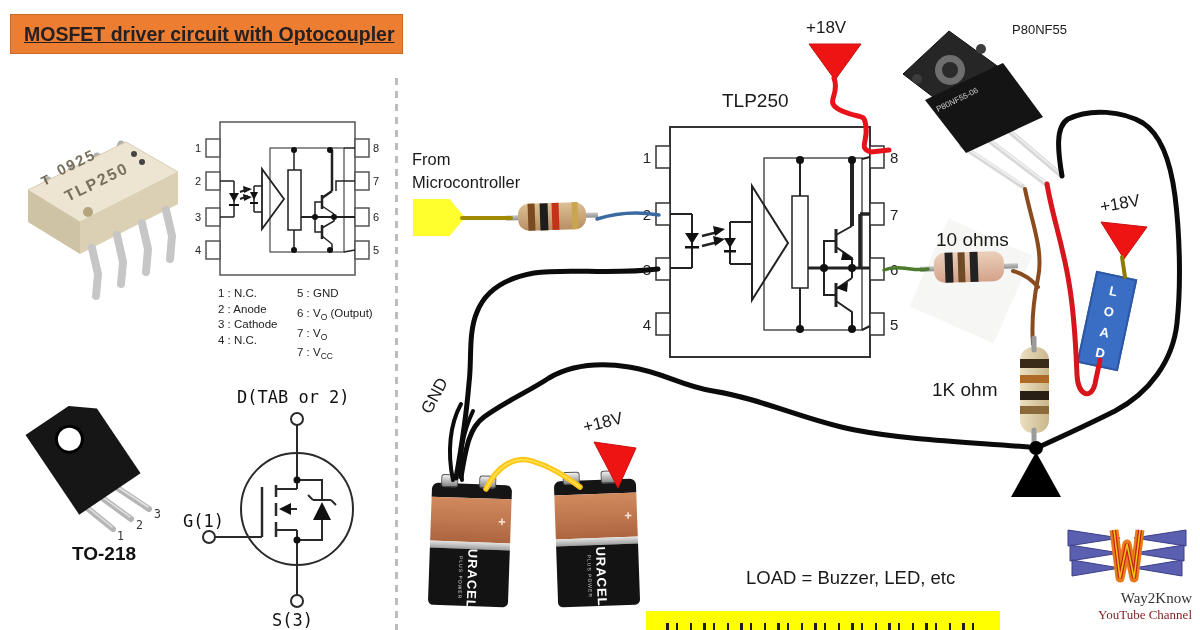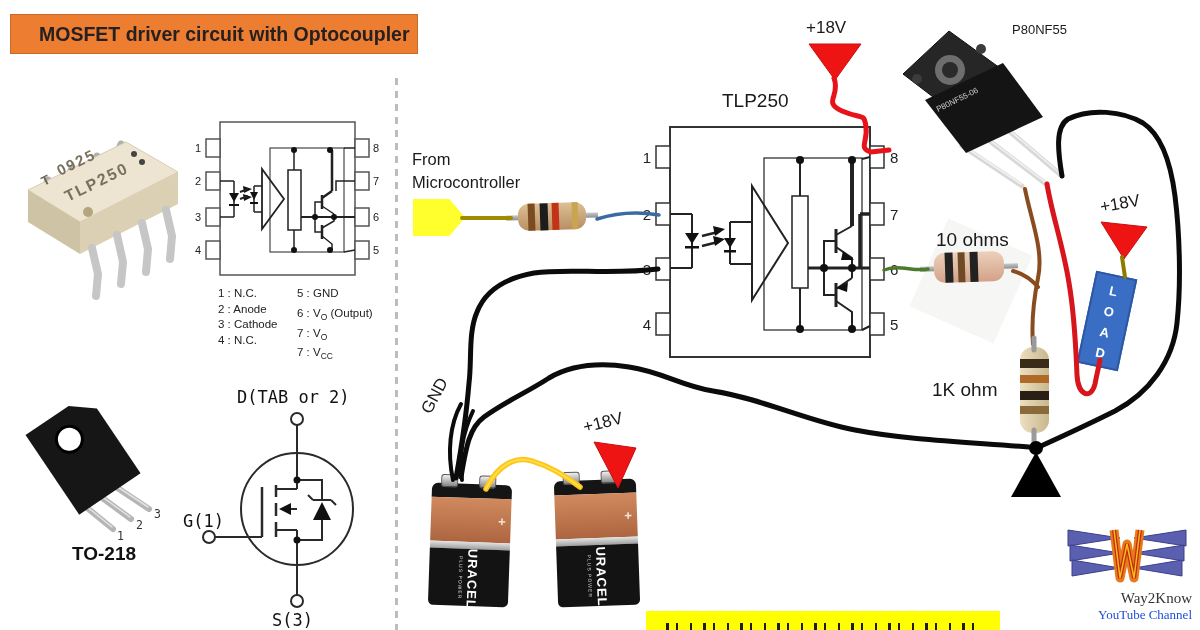--- a/index.html
+++ b/index.html
@@ -4,21 +4,21 @@
 <style>
   html,body{margin:0;padding:0;background:#888;}
   .canvas{position:relative;width:1200px;height:630px;background:#fff;overflow:hidden;
     font-family:"Liberation Sans",sans-serif;color:#1c1c1c;}
   .abs{position:absolute;}
   svg{position:absolute;overflow:visible;}
   .lbl{position:absolute;z-index:30;white-space:nowrap;color:#1a1a1a;}
 
   
   .title-banner{left:10px;top:14px;width:378px;height:38px;background:#ED7D31;border:1px solid #c96a24;
-    display:flex;align-items:center;padding-left:28px;font-size:19.5px;font-weight:600;color:#262020;z-index:25;}
+    display:flex;align-items:center;padding-left:13px;font-size:19.5px;font-weight:600;color:#262020;z-index:25;text-decoration:underline;}
 
   
   .divider{left:395px;top:78px;width:3px;height:552px;z-index:5;
     background:repeating-linear-gradient(#bdbdbd 0 7px,transparent 7px 13px);}
 
   
   .legend{z-index:30;font-size:11.5px;line-height:15.5px;color:#222;}
   .legend sub{font-size:8.5px;}
 
   
@@ -60,21 +60,21 @@
   .bat-series{color:#d6d6d6;font-size:5px;letter-spacing:1px;}
 
   
   .banner{left:646px;top:611px;width:354px;height:19px;background:#ffff00;z-index:24;}
   .banner-marks{position:absolute;left:20px;right:20px;bottom:0;height:7px;
     background:repeating-linear-gradient(90deg,#1d1d1d 0 3px,transparent 3px 10px,#1d1d1d 10px 12px,transparent 12px 24px,#1d1d1d 24px 26px,transparent 26px 37px);}
 
   
   .logo{left:1062px;top:524px;width:130px;height:104px;text-align:right;z-index:30;}
   .logo-name{font-family:"Liberation Serif",serif;font-size:15px;color:#333;margin-top:0px;}
-  .logo-sub{font-family:"Liberation Serif",serif;font-size:13px;color:#1d4ed8;}
+  .logo-sub{font-family:"Liberation Serif",serif;font-size:13px;color:#7f1d1d;}
 
   .mono{font-family:"DejaVu Sans Mono",monospace;}
   .to247-label{left:72px;top:543px;font-size:19px;font-weight:bold;color:#111;}
 </style>
 </head>
 <body>
 
 <div class="canvas">
 
   <div class="abs title-banner">
@@ -420,20 +420,21 @@
     <div>Microcontroller</div>
   </div>
   <div class="lbl" style="left:722px;top:90px;font-size:19px">TLP250</div>
   <div class="lbl" style="left:806px;top:18px;font-size:17px">+18V</div>
   <div class="lbl" style="left:1012px;top:22px;font-size:13px">P80NF55</div>
   <div class="lbl" style="left:936px;top:229px;font-size:19px">10 ohms</div>
   <div class="lbl" style="left:932px;top:379px;font-size:19px">1K ohm</div>
   <div class="lbl" style="left:416px;top:386px;font-size:17px;transform:rotate(-62deg)">GND</div>
   <div class="lbl" style="left:583px;top:413px;font-size:17px;transform:rotate(-14deg)">+18V</div>
   <div class="lbl" style="left:1100px;top:194px;font-size:17px;transform:rotate(-10deg)">+18V</div>
+  <div class="lbl" style="left:746px;top:567px;font-size:18.5px">LOAD = Buzzer, LED, etc</div>
 
   <div class="abs banner">
     <div class="banner-marks"></div>
   </div>
 
   <div class="abs logo">
     <svg style="position:static" width="130" height="62" viewBox="0 0 130 62">
       <g fill="#5a5fb0" stroke="#3c3f86" stroke-width="1">
         <polygon points="6,6 58,14 6,22"></polygon>
           <polygon points="8,21 58,29 8,37"></polygon>

